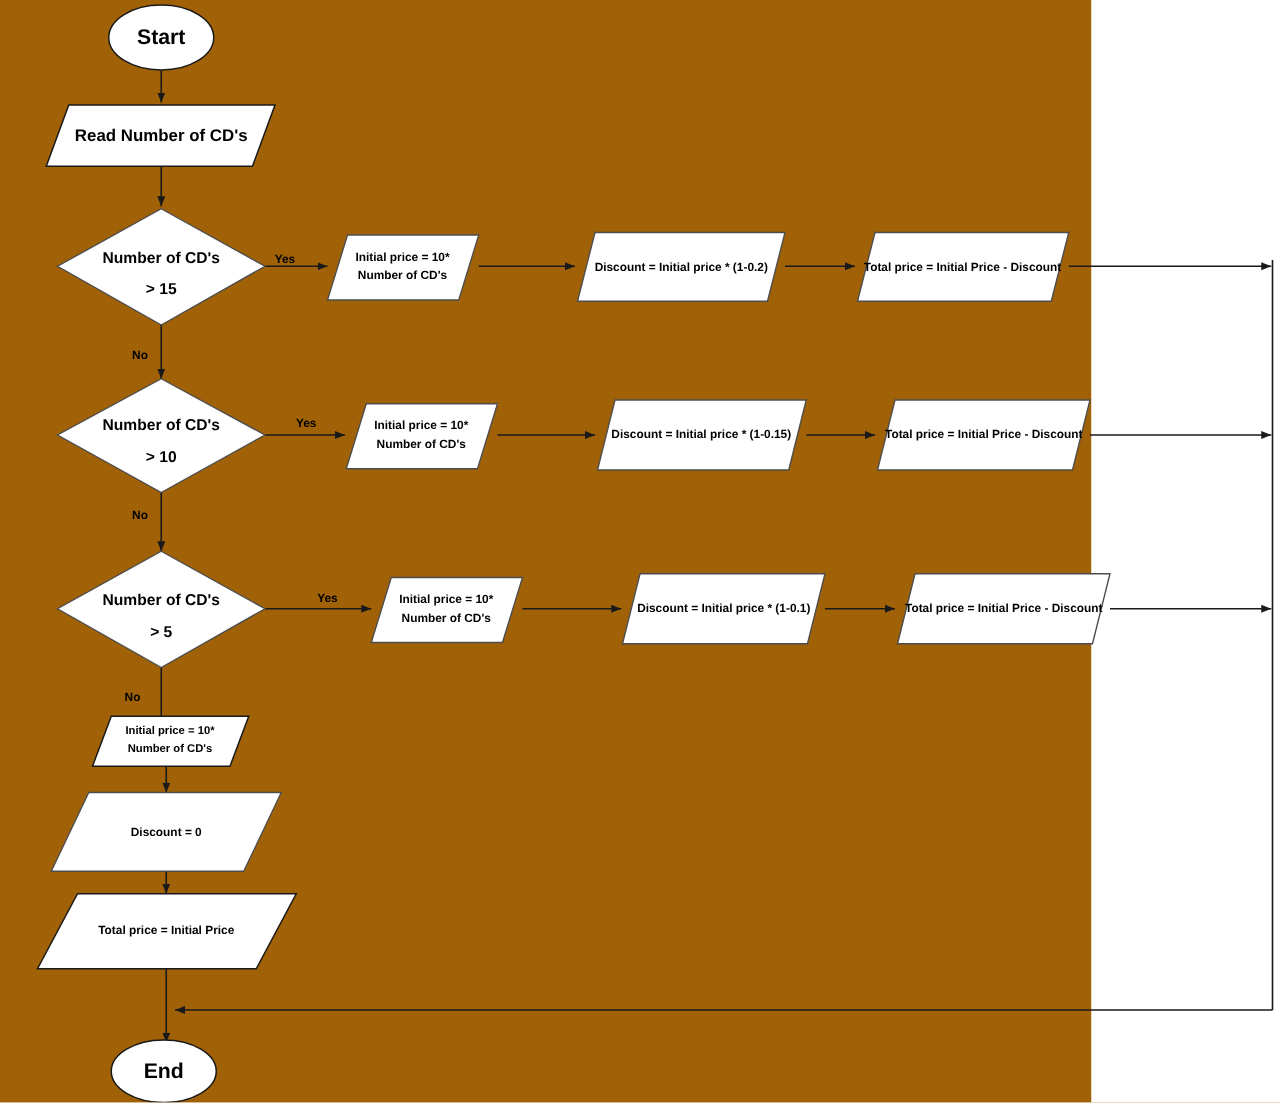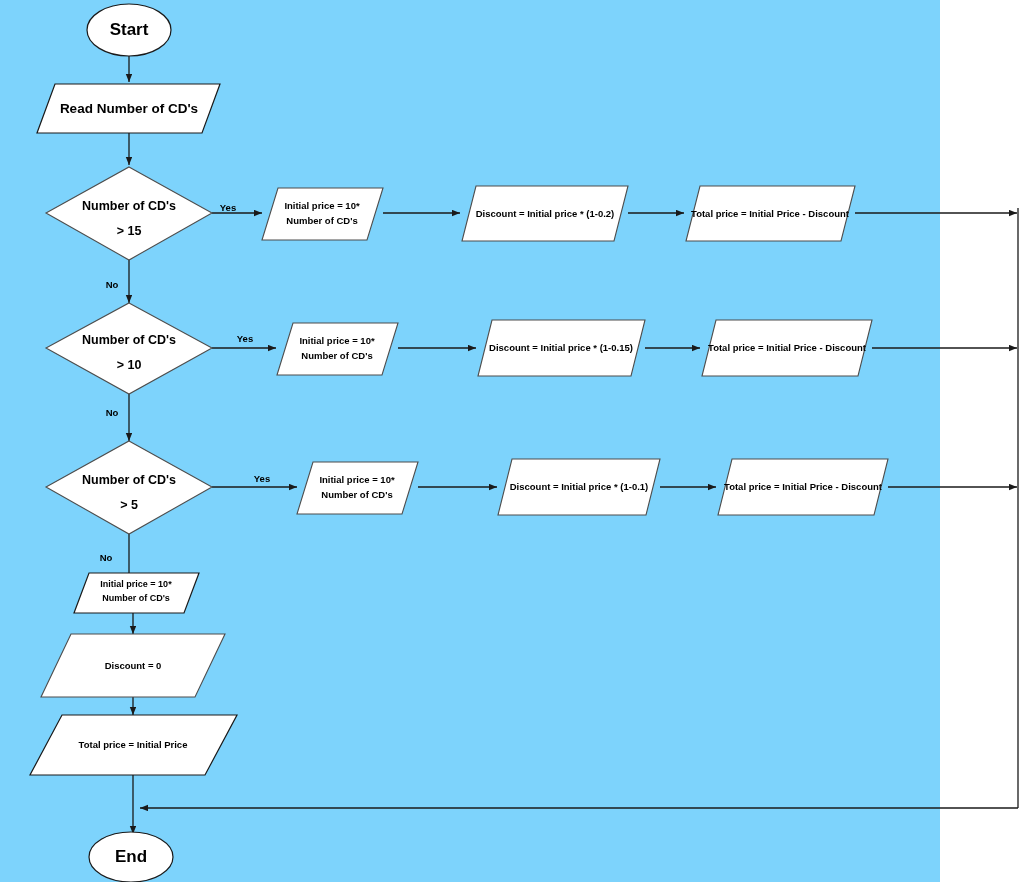--- a/index.html
+++ b/index.html
@@ -2,23 +2,23 @@
 <html><head>
 <meta charset="utf-8">
 <style>
   html, body {
     margin: 0;
     padding: 0;
     background: #ffffff;
   }
   #canvas-wrap {
     position: relative;
-    width: 940px;
+    width: 873px;
     height: 882px;
-    background: #7dd3fc;
+    background: #a16207;
     font-family: "Liberation Sans", sans-serif;
   }
   svg#flowchart {
     display: block;
     width: 1024px;
     height: 882px;
   }
   .shape {
     fill: #ffffff;
     stroke: #4d4d4d;

